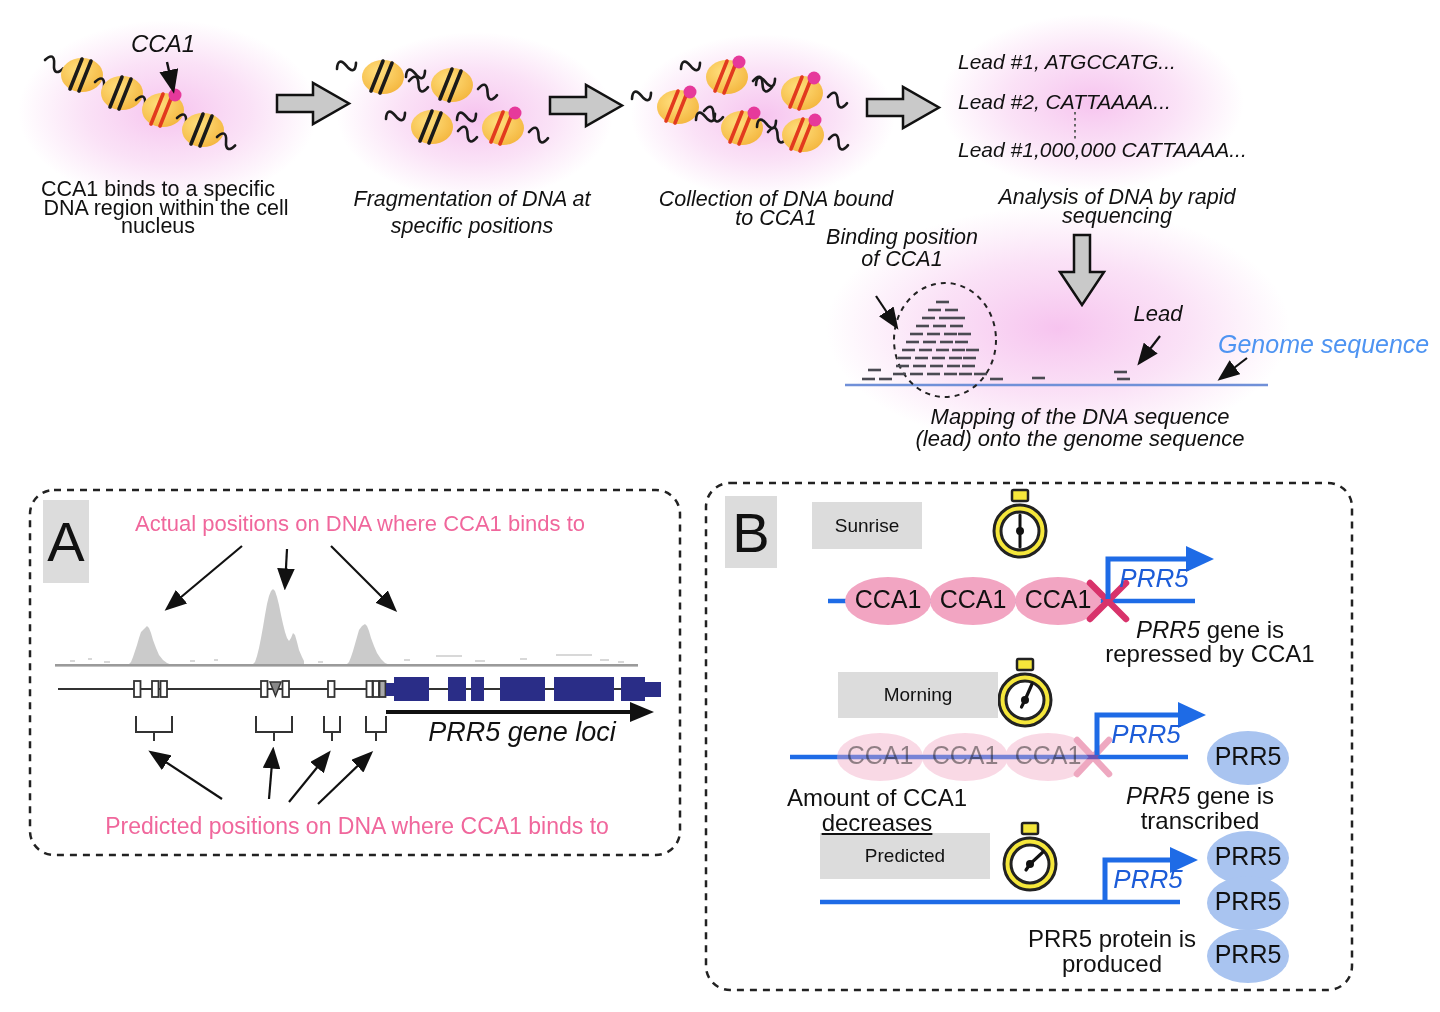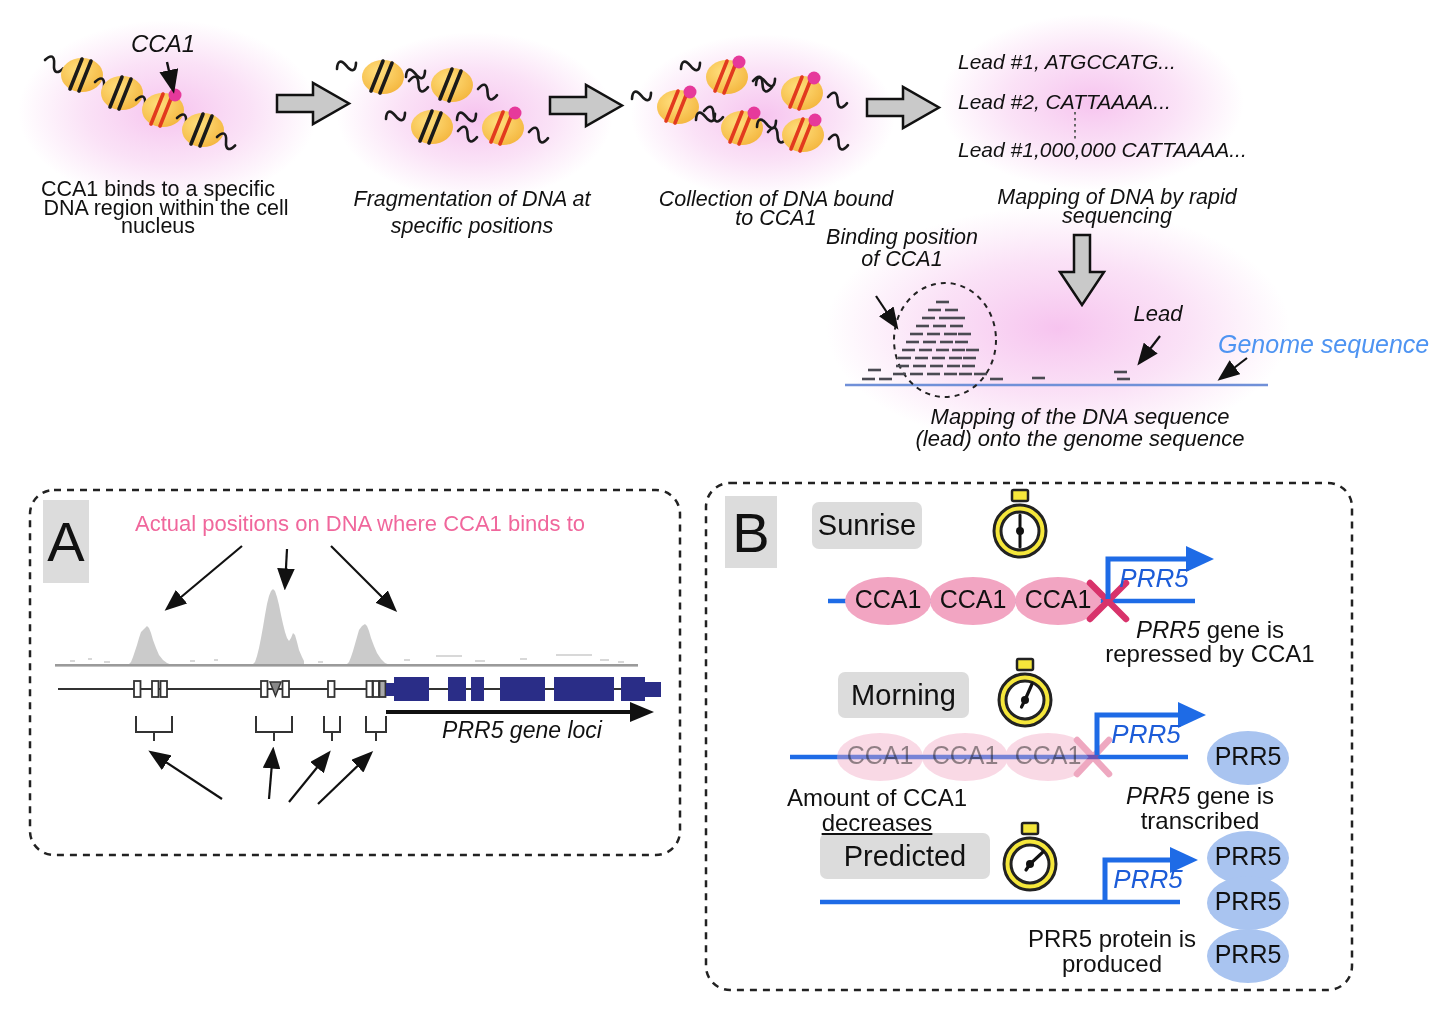--- a/index.html
+++ b/index.html
@@ -7,21 +7,21 @@
           font-family:"Liberation Sans",sans-serif;color:#111;}
   #art{position:absolute;left:0;top:0;}
   .t{position:absolute;white-space:nowrap;line-height:1.02;}
   .ctr{transform:translateX(-50%);text-align:left;}
   .it{font-style:italic;}
   .cap{font-size:21.5px;}
   .pink{color:#f0679c;}
   .blue{color:#1c5cd8;}
   .gbox{position:absolute;background:#dcdcdc;display:flex;align-items:center;justify-content:center;}
   .plabel{font-size:56px;}
-  .timelabel{font-size:29px;border-radius:7px;}
+  .timelabel{font-size:19px;}
   .ovallbl{font-size:25px;}
   .note{font-size:24px;}
   .faded{opacity:.45;}
 </style>
 </head>
 <body>
 
 <div id="canvas">
 
 <svg id="art" width="1440" height="1012" viewBox="0 0 1440 1012">
@@ -303,48 +303,49 @@
 <div class="t cap ctr" style="left:158px;top:179px;">CCA1 binds to a specific</div>
 <div class="t cap ctr" style="left:158px;top:198px;margin-left:8px;">DNA region within the cell</div>
 <div class="t cap ctr" style="left:158px;top:216px;">nucleus</div>
 
 <div class="t cap it ctr" style="left:472px;top:189px;">Fragmentation of DNA at</div>
 <div class="t cap it ctr" style="left:472px;top:208px;margin-top:8px;">specific positions</div>
 
 <div class="t cap it ctr" style="left:776px;top:189px;">Collection of DNA bound</div>
 <div class="t cap it ctr" style="left:776px;top:208px;">to CCA1</div>
 
-<div class="t cap it ctr" style="left:1117px;top:187px;">Mapping of DNA by rapid</div>
+<div class="t cap it ctr" style="left:1117px;top:187px;">Analysis of DNA by rapid</div>
 <div class="t cap it ctr" style="left:1117px;top:206px;">sequencing</div>
 
 <div class="t it" style="left:958px;top:51px;font-size:21px;">Lead #1, ATGCCATG...</div>
 <div class="t it" style="left:958px;top:91px;font-size:21px;">Lead #2, CATTAAAA...</div>
 <div class="t it" style="left:958px;top:139px;font-size:21px;">Lead #1,000,000 CATTAAAA...</div>
 
 <div class="t it ctr" style="left:902px;top:227px;font-size:21.5px;">Binding position</div>
 <div class="t it ctr" style="left:902px;top:249px;font-size:21.5px;">of CCA1</div>
 <div class="t it ctr" style="left:1158px;top:303px;font-size:22px;">Lead</div>
 <div class="t it" style="left:1218px;top:332px;font-size:25px;color:#4e94f2;">Genome sequence</div>
 <div class="t it ctr" style="left:1080px;top:406px;font-size:22px;">Mapping of the DNA sequence</div>
 <div class="t it ctr" style="left:1080px;top:428px;font-size:22px;">(lead) onto the genome sequence</div>
 
 <div class="gbox plabel" style="left:43px;top:500px;width:46px;height:83px;">
       <span>A</span>
     </div>
 <div class="t ctr pink" style="left:360px;top:513px;font-size:22px;">Actual positions on DNA where CCA1 binds to</div>
-<div class="t it ctr" style="left:522px;top:719px;font-size:23px;">PRR5 gene loci</div>
+<div class="t it ctr" style="left:522px;top:719px;font-size:27px;">PRR5 gene loci</div>
+<div class="t ctr pink" style="left:357px;top:815px;font-size:23px;">Predicted positions on DNA where CCA1 binds to</div>
 
 <div class="gbox plabel" style="left:725px;top:496px;width:52px;height:72px;">
       <span>B</span>
     </div>
 
 <div class="gbox timelabel" style="left:812px;top:502px;width:110px;height:47px;">
       <span>Sunrise</span>
     </div>
-<div class="gbox timelabel" style="left:838px;top:672px;width:131px;height:46px;">
+<div class="gbox timelabel" style="left:838px;top:672px;width:160px;height:46px;">
       <span>Morning</span>
     </div>
 <div class="gbox timelabel" style="left:820px;top:833px;width:170px;height:46px;">
       <span>Predicted</span>
     </div>
 
 <div class="t ovallbl ctr" style="left:888px;top:587px;">CCA1</div>
 <div class="t ovallbl ctr" style="left:973px;top:587px;">CCA1</div>
 <div class="t ovallbl ctr" style="left:1058px;top:587px;">CCA1</div>
 <div class="t it ctr blue" style="left:1154px;top:565px;font-size:26px;">PRR5</div>

